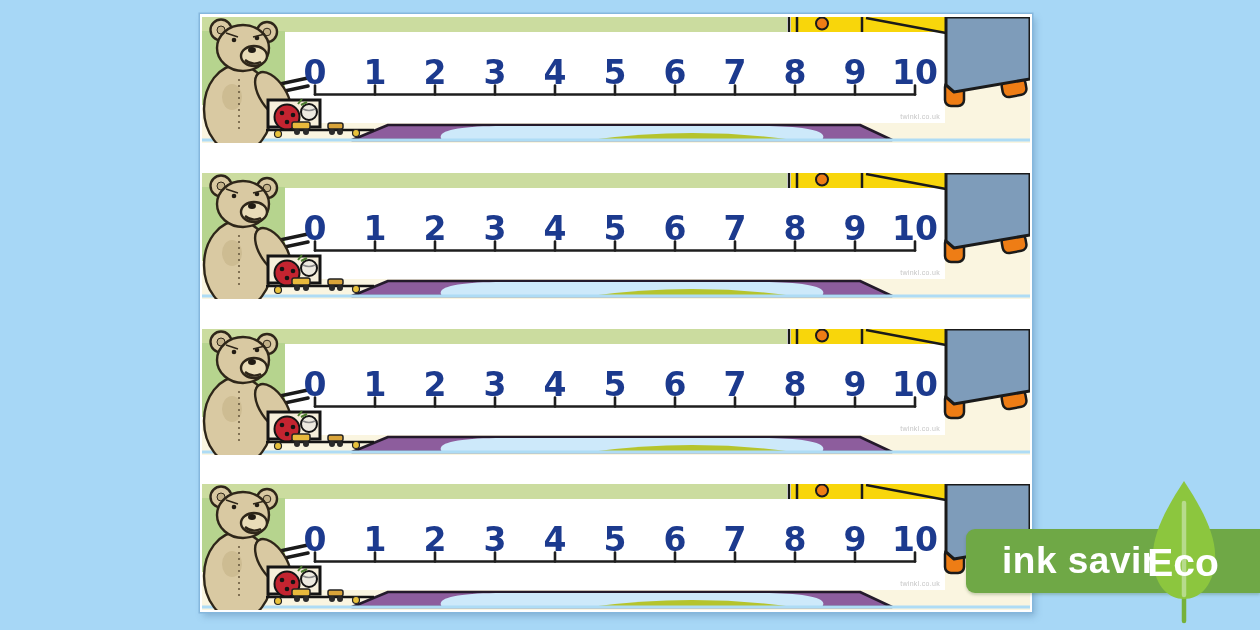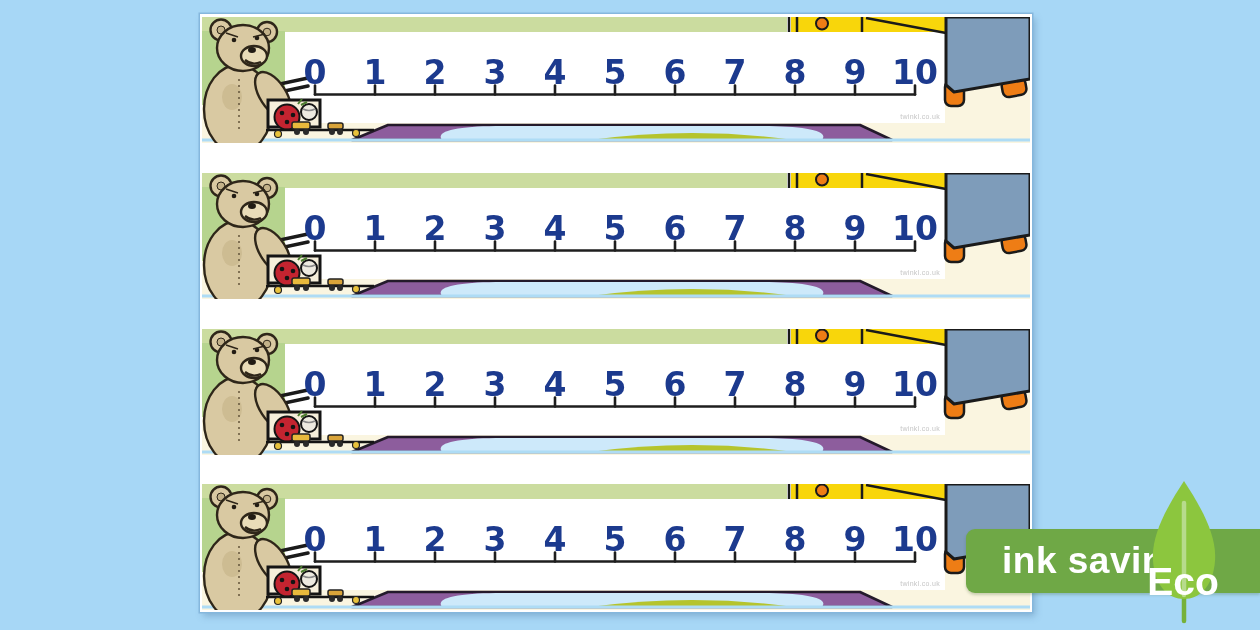--- a/index.html
+++ b/index.html
@@ -13,21 +13,21 @@
   .numbers{position:absolute;left:83px;top:40px;width:660px;height:32px;display:flex;}
   .numbers span{width:60px;text-align:center;font-family:"DejaVu Sans",sans-serif;
                 font-weight:bold;font-size:33px;line-height:32px;color:#1c3a8e;}
   .wm{position:absolute;left:620px;top:96px;width:118px;text-align:right;
       font-size:7px;color:#c6c6c6;letter-spacing:.3px;}
   .bar{position:absolute;left:966px;top:529px;width:294px;height:64px;background:#6fa846;
        border-radius:9px 0 0 9px;box-shadow:0 2px 3px rgba(50,90,30,.25);}
   .bar .ink{position:absolute;left:36px;top:50%;transform:translateY(-50%);
             font-size:37px;font-weight:bold;color:#ffffff;letter-spacing:.5px;}
   .leaf{position:absolute;left:1138px;top:477px;width:92px;height:150px;}
-  .eco{position:absolute;left:1141px;top:560px;width:84px;text-align:center;
+  .eco{position:absolute;left:1141px;top:541px;width:84px;text-align:center;
        font-size:39px;line-height:44px;font-weight:bold;color:#ffffff;}
   .defs{position:absolute;width:0;height:0;}
 </style>
 </head>
 <body>
 
 <svg class="defs" aria-hidden="true">
   <defs>
     <g id="stripart">
 

